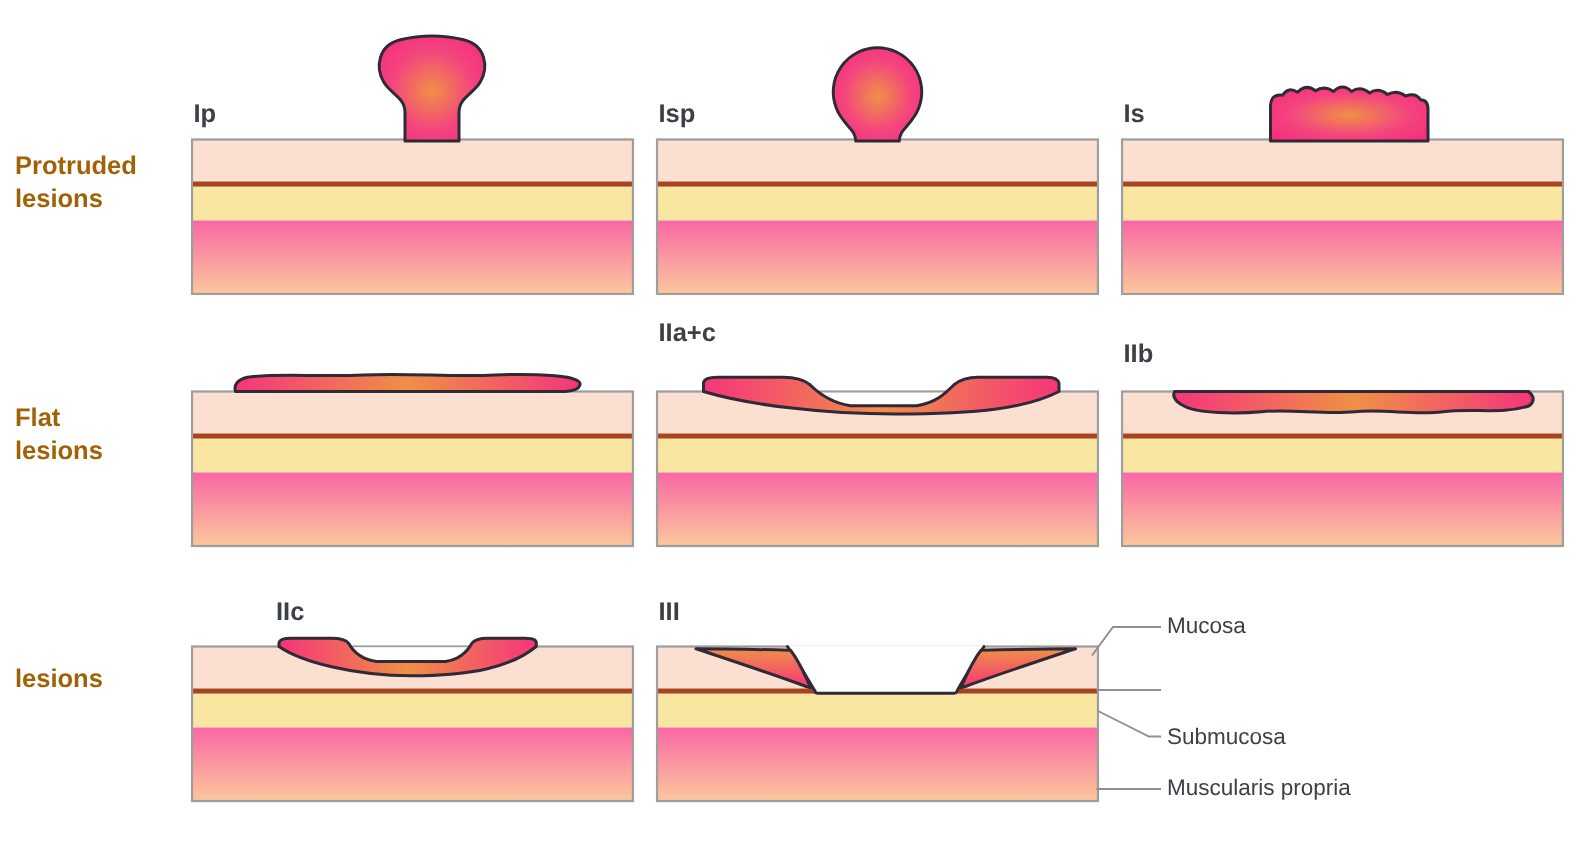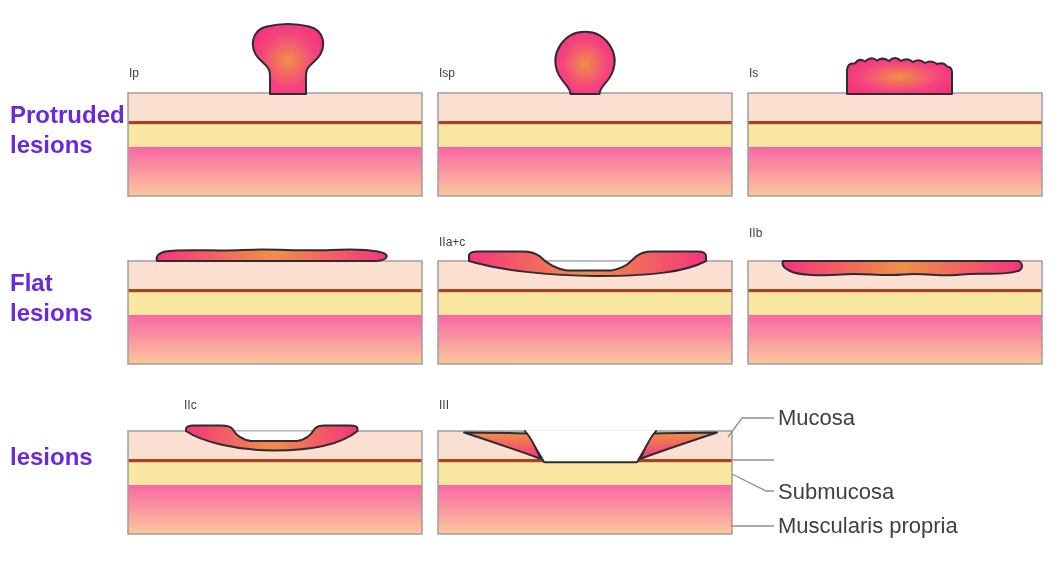--- a/index.html
+++ b/index.html
@@ -9,38 +9,38 @@
     width: 1060px;
     height: 564px;
     background: #ffffff;
     font-family: "Liberation Sans", "DejaVu Sans", sans-serif;
     overflow: hidden;
   }
   .row-label {
     position: absolute;
     left: 10px;
     width: 120px;
-    font-size: 24px;
+    font-size: 17px;
     font-weight: 700;
-    color: #6d28d9;
+    color: #a16207;
     line-height: 1.27;
   }
   .row-label span { display: block; }
   .panel-label {
     position: absolute;
-    font-size: 12px;
-    font-weight: 400;
+    font-size: 17px;
+    font-weight: 700;
     color: #3b4147;
     white-space: nowrap;
   }
   .panel-svg { position: absolute; display: block; }
   .legend-label {
     position: absolute;
     left: 778px;
-    font-size: 22px;
+    font-size: 15px;
     font-weight: 400;
     color: #3b4147;
     white-space: nowrap;
     height: 24px;
     line-height: 24px;
   }
 </style>
 </head>
 <body>
 
@@ -77,21 +77,21 @@
     <span>Flat</span>
       <span>lesions</span>
   </div>
   <div class="row-label" style="top:442px">
       <span>lesions</span>
   </div>
 
   <div class="panel-label" style="left:129px;top:66px">Ip</div>
   <div class="panel-label" style="left:439px;top:66px">Isp</div>
   <div class="panel-label" style="left:749px;top:66px">Is</div>
-  <div class="panel-label" style="left:439px;top:235px">IIa+c</div>
+  <div class="panel-label" style="left:439px;top:212px">IIa+c</div>
   <div class="panel-label" style="left:749px;top:226px">IIb</div>
   <div class="panel-label" style="left:184px;top:398px">IIc</div>
   <div class="panel-label" style="left:439px;top:398px">III</div>
 
   <svg class="panel-svg" style="left:127px;top:17px" width="296" height="180" viewBox="0 0 296 180">
     <rect x="1" y="76" width="294" height="28" fill="#fbdfd0"></rect>
     <rect x="1" y="104" width="294" height="3.5" fill="#a8431f"></rect>
     <rect x="1" y="107.5" width="294" height="22.5" fill="#f9e7a1"></rect>
     <rect x="1" y="130" width="294" height="49" fill="url(#mpGrad)"></rect>
     <rect x="1" y="76" width="294" height="103" fill="none" stroke="#9e9e9e" stroke-width="1.5"></rect>

